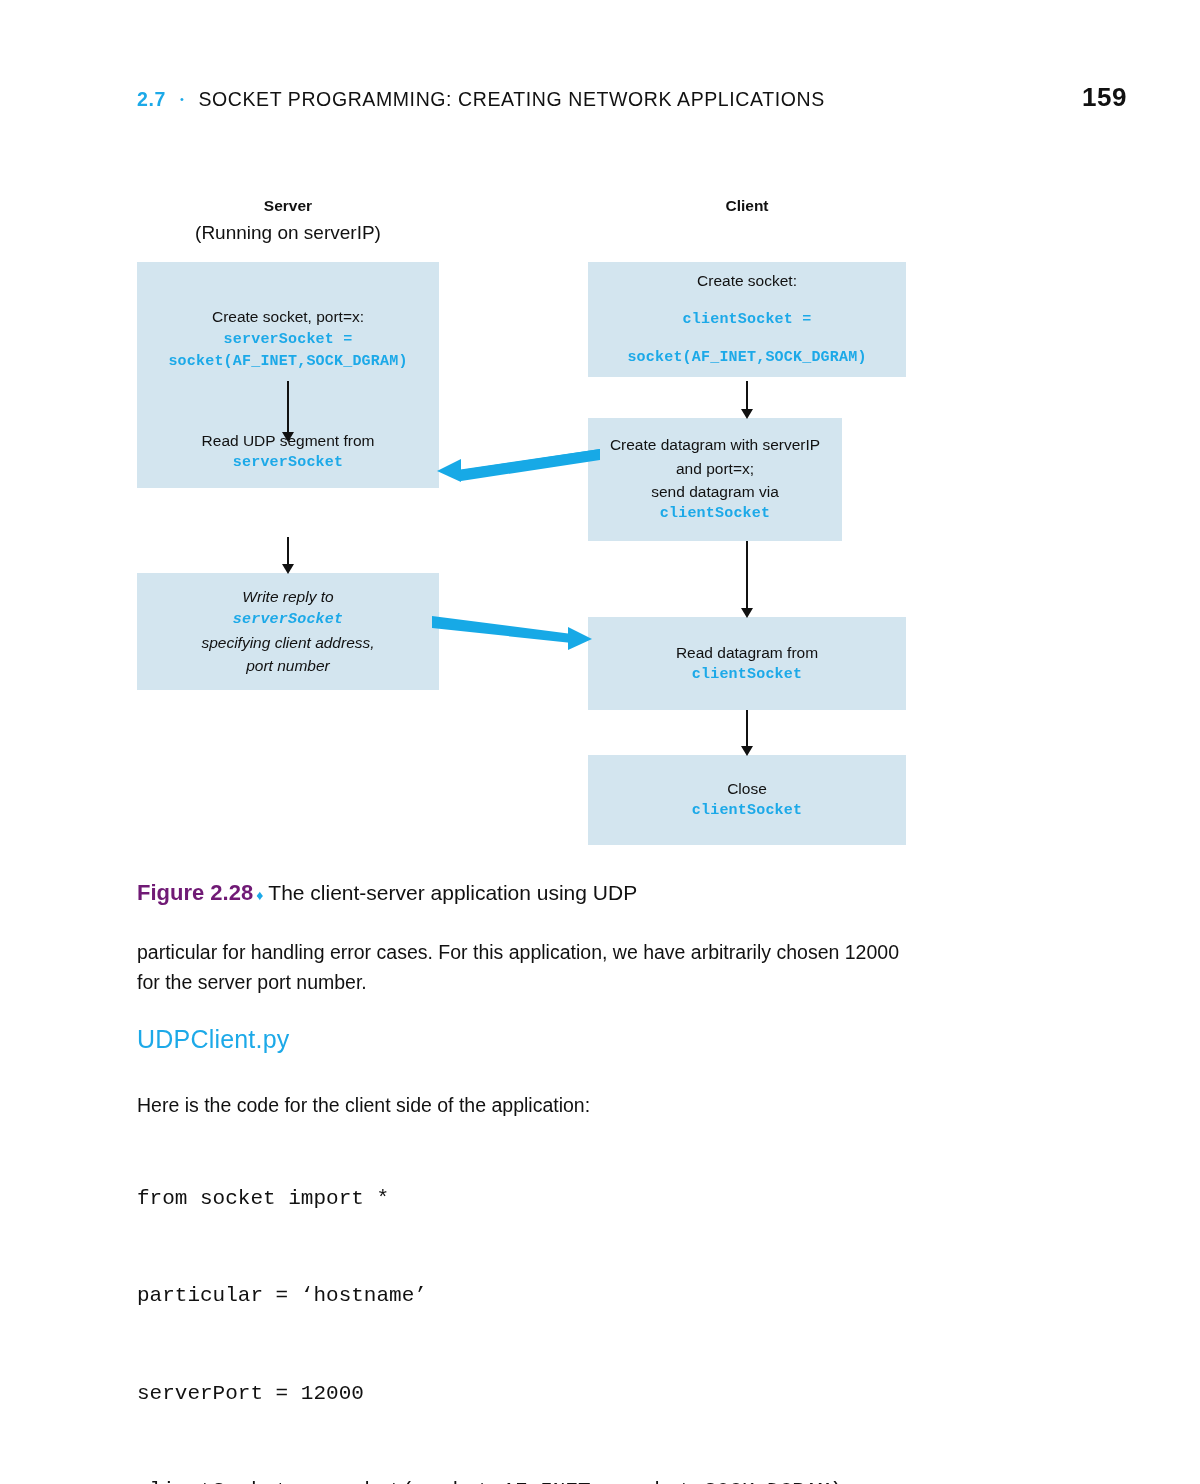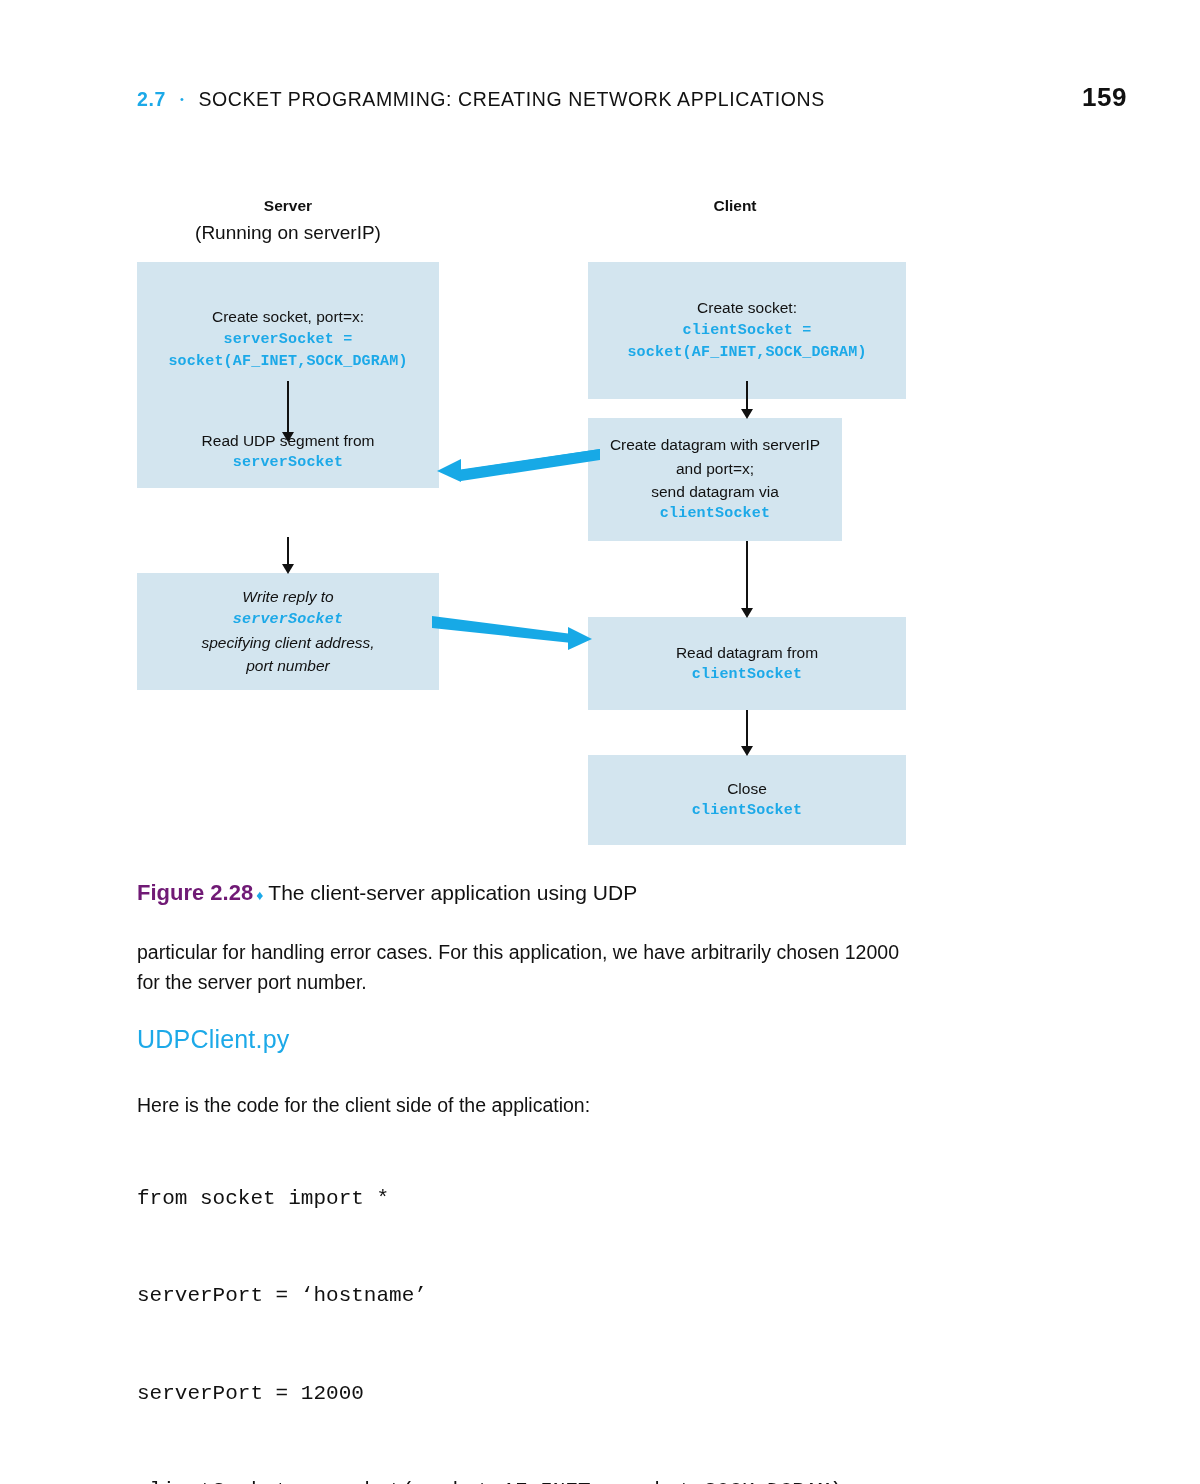--- a/index.html
+++ b/index.html
@@ -66,21 +66,21 @@
     font-size: 15.5px;
     font-weight: 700;
     color: #111;
     line-height: 1.55;
   }
   .col-header .sub {
     font-weight: 400;
     font-size: 19px;
   }
   .col-header-server { left: 137px; top: 194px; width: 302px; }
-  .col-header-client { left: 576px; top: 194px; width: 318px; }
+  .col-header-client { left: 588px; top: 194px; width: 318px; }
 
   .fbox {
     position: absolute;
     background: #d3e5ef;
     display: flex;
     flex-direction: column;
     align-items: center;
     justify-content: center;
     text-align: center;
     line-height: 1.5;
@@ -96,21 +96,21 @@
     font-family: "Liberation Mono", monospace;
     font-weight: 700;
     letter-spacing: 0.2px;
   }
 
   
   .box-s1 { left: 137px; top: 262px; width: 302px; height: 155px; }
   .box-s2 { left: 137px; top: 416px; width: 302px; height: 72px; }
   .box-s3 { left: 137px; top: 573px; width: 302px; height: 117px; font-style: italic; }
   
-  .box-c1 { left: 588px; top: 262px; width: 318px; height: 137px; }
+  .box-c1 { left: 588px; top: 262px; width: 318px; height: 115px; gap: 16px; }
   .box-c2 { left: 588px; top: 418px; width: 254px; height: 123px; }
   .box-c3 { left: 588px; top: 617px; width: 318px; height: 93px; }
   .box-c4 { left: 588px; top: 755px; width: 318px; height: 90px; }
 
   
   .varrow {
     position: absolute;
     width: 2px;
     background: #111111;
   }
@@ -273,21 +273,21 @@
 </div>
 
 <div class="body-para para-1">particular for handling error cases. For this application, we have arbitrarily chosen 12000 for the server port number.</div>
 
 <div class="section-head">UDPClient.py</div>
 
 <div class="body-para para-2">Here is the code for the client side of the application:</div>
 
 <div class="code-block">
   <div class="code-line">from socket import *</div>
-  <div class="code-line">serverPort = ‘hostname’</div>
+  <div class="code-line">particular = ‘hostname’</div>
   <div class="code-line">serverPort = 12000</div>
   <div class="code-line">clientSocket = socket(socket.AF_INET, socket.SOCK_DGRAM)</div>
   
   
   
   
   
 </div>
 
 </body></html>

